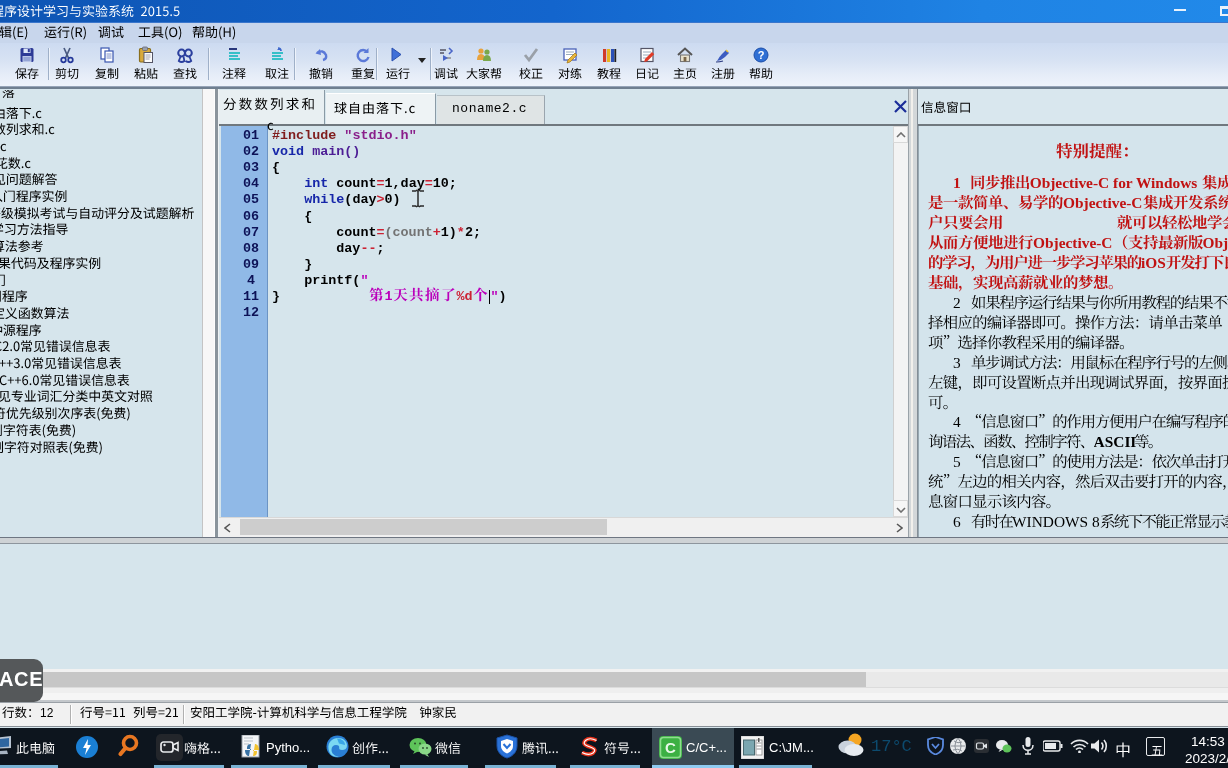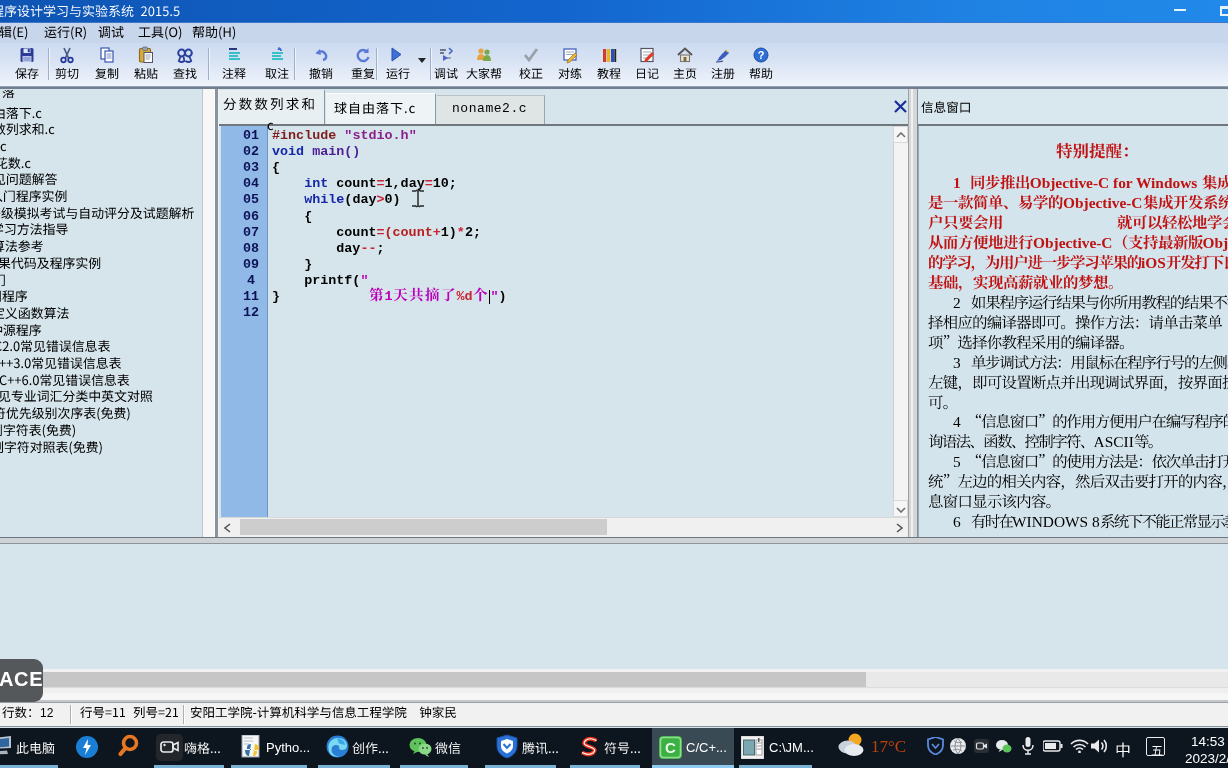--- a/index.html
+++ b/index.html
@@ -355,21 +355,21 @@
     </svg>
 <div class="abs" style="z-index:6;left:953px;top:174px;width:275px;overflow:hidden;font-family:'Liberation Serif',serif;font-size:15.4px;font-weight:bold;color:#c11212;white-space:pre">1</div>
     <div class="abs" style="z-index:6;left:1029.7px;top:174px;width:198px;overflow:hidden;font-family:'Liberation Serif',serif;font-size:15.4px;font-weight:bold;color:#c11212;white-space:pre">Objective-C for Windows </div>
     <div class="abs" style="z-index:6;left:1063.0px;top:194px;width:165px;overflow:hidden;font-family:'Liberation Serif',serif;font-size:15.4px;font-weight:bold;color:#c11212;white-space:pre">Objective-C</div>
     <div class="abs" style="z-index:6;left:1033.0px;top:234px;width:195px;overflow:hidden;font-family:'Liberation Serif',serif;font-size:15.4px;font-weight:bold;color:#c11212;white-space:pre">Objective-C</div>
     <div class="abs" style="z-index:6;left:1202.5px;top:234px;width:25px;overflow:hidden;font-family:'Liberation Serif',serif;font-size:15.4px;font-weight:bold;color:#c11212;white-space:pre">Objective-</div>
     <div class="abs" style="z-index:6;left:1141.0px;top:254px;width:87px;overflow:hidden;font-family:'Liberation Serif',serif;font-size:15.4px;font-weight:bold;color:#c11212;white-space:pre">iOS</div>
     <div class="abs" style="z-index:6;left:953px;top:294px;width:275px;overflow:hidden;font-family:'Liberation Serif',serif;font-size:15.4px;font-weight:normal;color:#000000;white-space:pre">2</div>
     <div class="abs" style="z-index:6;left:953px;top:353.69999999999993px;width:275px;overflow:hidden;font-family:'Liberation Serif',serif;font-size:15.4px;font-weight:normal;color:#000000;white-space:pre">3</div>
     <div class="abs" style="z-index:6;left:953px;top:413.39999999999986px;width:275px;overflow:hidden;font-family:'Liberation Serif',serif;font-size:15.4px;font-weight:normal;color:#000000;white-space:pre">4</div>
-    <div class="abs" style="z-index:6;left:1093.6px;top:433.29999999999984px;width:134px;overflow:hidden;font-family:'Liberation Serif',serif;font-size:15.4px;font-weight:normal;color:#000000;white-space:pre">ASCII</div>
+    <div class="abs" style="z-index:6;left:1093.6px;top:433.29999999999984px;width:134px;overflow:hidden;font-family:'Liberation Serif',serif;font-size:15.4px;font-weight:bold;color:#000000;white-space:pre">ASCII</div>
     <div class="abs" style="z-index:6;left:953px;top:453.1999999999998px;width:275px;overflow:hidden;font-family:'Liberation Serif',serif;font-size:15.4px;font-weight:normal;color:#000000;white-space:pre">5</div>
     <div class="abs" style="z-index:6;left:953px;top:512.8999999999997px;width:275px;overflow:hidden;font-family:'Liberation Serif',serif;font-size:15.4px;font-weight:normal;color:#000000;white-space:pre">6</div>
     <div class="abs" style="z-index:6;left:1012.1px;top:512.8999999999997px;width:216px;overflow:hidden;font-family:'Liberation Serif',serif;font-size:15.4px;font-weight:normal;color:#000000;white-space:pre">WINDOWS 8</div>
     <div class="abs" style="left:0;top:0;width:1228px;height:22px;background:linear-gradient(90deg,#0e55b4 0%,#1365cd 45%,#1f83e4 80%,#2189e9 100%)"></div>
     <div class="abs" style="left:1174px;top:9px;width:12px;height:2px;background:#e8f2fc"></div>
     <div class="abs" style="left:1220px;top:6px;width:12px;height:10px;border:2px solid #e8f2fc;border-top-width:3px"></div>
     <div class="abs" style="left:0;top:22px;width:1228px;height:21px;background:#c8d6ec;border-top:1px solid #3a76cc"></div>
     <div class="abs" style="left:0;top:43px;width:1228px;height:44px;background:linear-gradient(180deg,#cddbf1 0%,#d7e2f3 40%,#e6edf8 75%,#eef3fb 100%);border-bottom:1px solid #96a4b8"></div>
     <div class="abs" style="left:48px;top:48px;width:1px;height:32px;background:#9fb0c8;box-shadow:1px 0 0 #eef3fb"></div>
     <div class="abs" style="left:208px;top:48px;width:1px;height:32px;background:#9fb0c8;box-shadow:1px 0 0 #eef3fb"></div>
@@ -455,21 +455,21 @@
       <div style="height:16.12px">11</div>
       <div style="height:16.12px">12</div>
     </div>
     <div class="abs mono" style="left:272px;top:128px;font-size:13.4px;line-height:16.12px;color:#000">
       <div style="height:16.12px;white-space:pre"><span style="color:#7f1d1d">#include</span><span style="color:#000">&nbsp;</span><span style="color:#8a1f8a">"stdio.h"</span></div>
       <div style="height:16.12px;white-space:pre"><span style="color:#1626a9">void</span><span style="color:#4c1d95">&nbsp;main()</span></div>
       <div style="height:16.12px;white-space:pre"><span style="color:#000">{</span></div>
       <div style="height:16.12px;white-space:pre"><span style="color:#000">&nbsp;&nbsp;&nbsp;&nbsp;</span><span style="color:#1626a9">int</span><span style="color:#000">&nbsp;count</span><span style="color:#cc2233">=</span><span style="color:#000">1,day</span><span style="color:#cc2233">=</span><span style="color:#000">10;</span></div>
       <div style="height:16.12px;white-space:pre"><span style="color:#000">&nbsp;&nbsp;&nbsp;&nbsp;</span><span style="color:#1626a9">while</span><span style="color:#000">(day</span><span style="color:#cc2233">&gt;</span><span style="color:#000">0)</span></div>
       <div style="height:16.12px;white-space:pre"><span style="color:#000">&nbsp;&nbsp;&nbsp;&nbsp;{</span></div>
-      <div style="height:16.12px;white-space:pre"><span style="color:#000">&nbsp;&nbsp;&nbsp;&nbsp;&nbsp;&nbsp;&nbsp;&nbsp;count</span><span style="color:#cc2233">=</span><span style="color:#b91c1c">(count</span><span style="color:#cc2233">+</span><span style="color:#000">1)</span><span style="color:#cc2233">*</span><span style="color:#000">2;</span></div>
+      <div style="height:16.12px;white-space:pre"><span style="color:#000">&nbsp;&nbsp;&nbsp;&nbsp;&nbsp;&nbsp;&nbsp;&nbsp;count</span><span style="color:#cc2233">=</span><span style="color:#737373">(count</span><span style="color:#cc2233">+</span><span style="color:#000">1)</span><span style="color:#cc2233">*</span><span style="color:#000">2;</span></div>
       <div style="height:16.12px;white-space:pre"><span style="color:#000">&nbsp;&nbsp;&nbsp;&nbsp;&nbsp;&nbsp;&nbsp;&nbsp;day</span><span style="color:#cc2233">--</span><span style="color:#000">;</span></div>
       <div style="height:16.12px;white-space:pre"><span style="color:#000">&nbsp;&nbsp;&nbsp;&nbsp;}</span></div>
       <div style="height:16.12px;white-space:pre"><span style="color:#000">&nbsp;&nbsp;&nbsp;&nbsp;printf(</span><span style="color:#bb00bb">"</span><span style="color:#000">&nbsp;&nbsp;&nbsp;</span><span style="color:#bb00bb"></span><span style="color:#000"></span></div>
       <div style="height:16.12px;white-space:pre"><span style="color:#000">}</span></div>
     </div>
     <div class="abs mono" style="left:384.5px;top:289.4px;font-size:13.4px;color:#bb00bb">1</div>
     <div class="abs mono" style="left:456.5px;top:289.4px;font-size:13.4px;color:#cc2233">%d</div>
     <div class="abs mono" style="left:490.5px;top:289.4px;font-size:13.4px;color:#bb00bb">"</div>
     <div class="abs mono" style="left:498.5px;top:289.4px;font-size:13.4px;color:#000">)</div>
     <div class="abs" style="left:488.5px;top:290px;width:1.6px;height:14px;background:#000"></div>
@@ -672,21 +672,21 @@
       <path d="M1 5a12 12 0 0 1 17 0M3.5 8a8.5 8.5 0 0 1 12 0M6 10.5a5 5 0 0 1 7 0" stroke="#e8eaec" stroke-width="1.7" fill="none"></path>
       <circle cx="9.5" cy="13" r="1.4" fill="#e8eaec"></circle>
     </svg>
     <svg class="t" style="left:1091px;top:738px;z-index:7" width="19" height="16" viewBox="0 0 19 16">
       <path d="M0 5.5 h3.5 L8 1.5 v13 L3.5 10.5 H0 Z" fill="#e8eaec"></path>
       <path d="M10.5 4.5a5.5 5.5 0 0 1 0 7M13 2a9 9 0 0 1 0 12" stroke="#e8eaec" stroke-width="1.6" fill="none"></path>
     </svg>
     <div class="abs" style="left:1146px;top:737px;width:19px;height:19px;border:1.5px solid #e8eaec;border-radius:2px"></div>
     <div class="abs" style="left:1191px;top:734px;font-size:13.5px;color:#fff;font-family:'Liberation Sans'">14:53</div>
     <div class="abs" style="left:1185px;top:751px;font-size:13.5px;color:#fff;font-family:'Liberation Sans'">2023/2/2</div>
-    <div class="abs" style="left:871px;top:737px;font-size:17px;color:#c2410c;font-family:Liberation Serif, serif">17°C</div>
+    <div class="abs" style="left:871px;top:737px;font-size:17px;color:#0c4a6e;font-family:Liberation Mono, monospace">17°C</div>
     <div class="abs" style="left:266px;top:740px;font-size:13px;color:#fff">Pytho...</div>
     <div class="abs" style="left:686px;top:740px;font-size:13px;color:#fff">C/C+...</div>
     <div class="abs" style="left:769px;top:740px;font-size:13px;color:#fff">C:\JM...</div>
 <svg class="t" style="left:-9px;top:2px;z-index:5" width="193" height="20">
       <g fill="#ffffff" transform="translate(0,14) scale(0.13)">
         <use href="#g0"></use>
         <use href="#g1" x="100.0"></use>
         <use href="#g2" x="200.0"></use>
         <use href="#g3" x="300.0"></use>
         <use href="#g4" x="400.0"></use>

